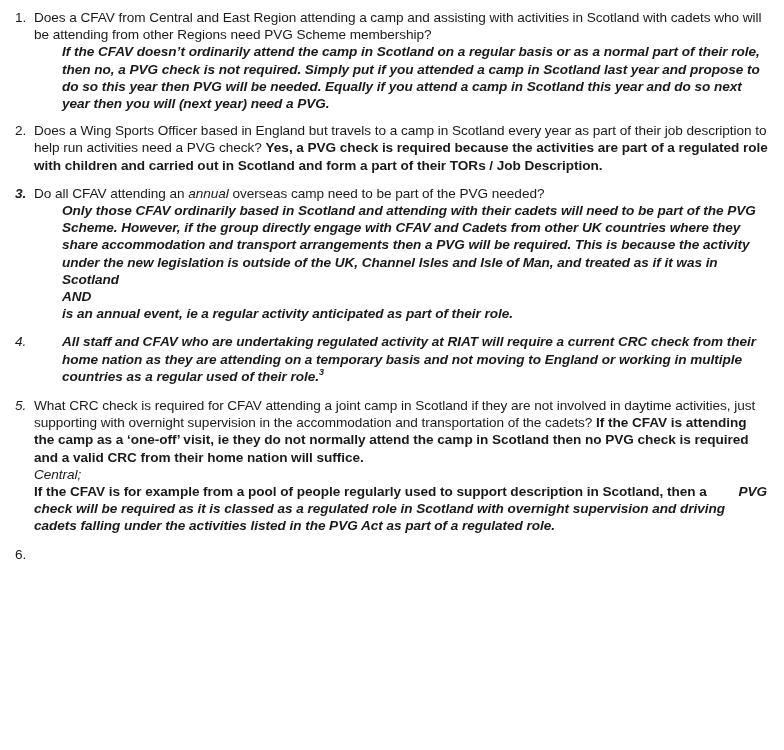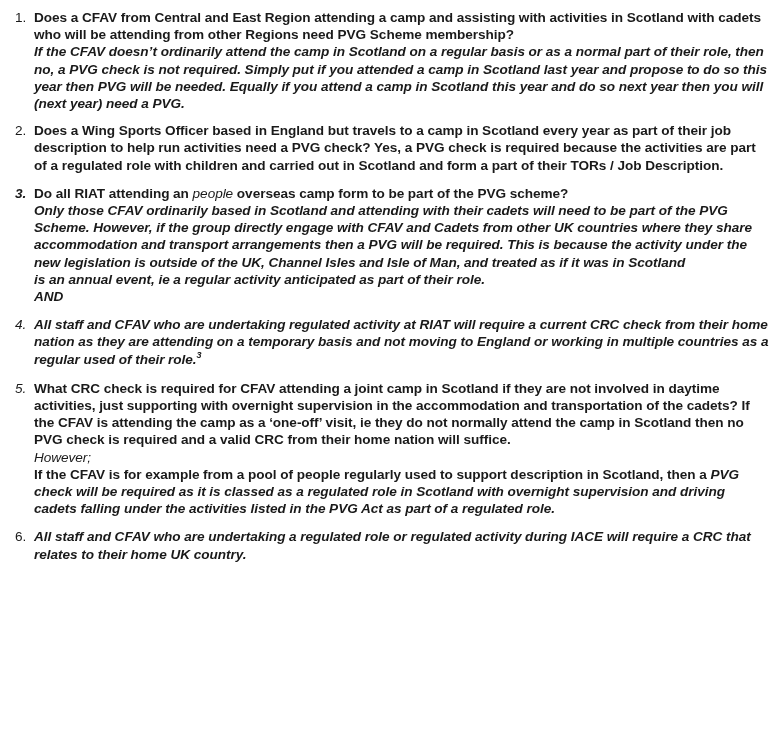--- a/index.html
+++ b/index.html
@@ -48,24 +48,24 @@
     font-size: 13.6px;
     line-height: 17.2px;
     letter-spacing: -0.05px;
   }
   .q {
     display: inline;
   }
   .blk {
     display: block;
   }
-  .r   { font-weight: bold; font-style: normal; text-align: right; }
+  .r   { font-weight: normal; font-style: normal; text-align: right; }
   .i   { font-weight: normal; font-style: italic; }
   .b   { font-weight: bold;   font-style: normal; }
-  .bi  { font-weight: bold;   font-style: italic; }
+  .bi  { font-weight: bold;   font-style: italic; margin-left: 28px; }
   sup.fn {
     font-size: 9px;
     vertical-align: super;
     line-height: 0;
     font-weight: bold;
     font-style: italic;
   }
   
   .qa-item.item-1 { margin-bottom: 10px; }
   .qa-item.item-2 { margin-bottom: 11px; }
@@ -91,44 +91,43 @@
     <li class="qa-item item-2">
       <span class="qa-num n-r">2.</span>
       <div class="qa-body">
         <span class="q r">Does a Wing Sports Officer based in England but travels to a camp in Scotland every year as part of their job description to help run activities need a PVG check? </span><span class="b">Yes, a PVG check is required because the activities are part of a regulated role with children and carried out in Scotland and form a part of their TORs / Job Description.</span>
       </div>
     </li>
 
     <li class="qa-item item-3">
       <span class="qa-num n-bi">3.</span>
       <div class="qa-body">
-        <span class="q r">Do all RIAT attending an </span><span class="i">people</span><span class="r"> overseas camp form to be part of the PVG scheme?</span>
+        <span class="q r">Do all CFAV attending an </span><span class="i">annual</span><span class="r"> overseas camp need to be part of the PVG needed?</span>
         <span class="blk bi">Only those CFAV ordinarily based in Scotland and attending with their cadets will need to be part of the PVG Scheme. However, if the group directly engage with CFAV and Cadets from other UK countries where they share accommodation and transport arrangements then a PVG will be required.  This is because the activity under the new legislation is outside of the UK, Channel Isles and Isle of Man, and treated as if it was in Scotland</span>
+        <span class="blk bi">AND</span>
         <span class="blk bi">is an annual event, ie a regular activity anticipated as part of their role.</span>
-        <span class="blk bi">AND</span>
       </div>
     </li>
 
     <li class="qa-item item-4">
       <span class="qa-num n-i">4.</span>
       <div class="qa-body">
         <span class="blk bi"><span>All staff and CFAV who are undertaking regulated activity at RIAT will require a current CRC check from their home nation as they are attending on a temporary basis and not moving to England or working in multiple countries as a regular used of their role.</span><sup class="fn">3</sup></span>
       </div>
     </li>
 
     <li class="qa-item item-5">
       <span class="qa-num n-i">5.</span>
       <div class="qa-body">
         <span class="q r">What CRC check is required for CFAV attending a joint camp in Scotland if they are not involved in daytime activities, just supporting with overnight supervision in the accommodation and transportation of the cadets?  </span><span class="b">If the CFAV is attending the camp as a ‘one-off’ visit, ie they do not normally attend the camp in Scotland then no PVG check is required and a valid CRC from their home nation will suffice.</span>
-        <span class="blk i">However;</span>
+        <span class="blk i">Central;</span>
         <span class="blk"><span class="b">If the CFAV is for example from a pool of people regularly used to support description in Scotland, then a </span><span class="bi">PVG check will be required as it is classed as a regulated role in Scotland with overnight supervision and driving cadets falling under the activities listed in the PVG Act as part of a regulated role.</span></span>
       </div>
     </li>
 
     <li class="qa-item item-6">
       <span class="qa-num n-r">6.</span>
       <div class="qa-body">
-        <span class="blk bi">All staff and CFAV who are undertaking a regulated role or regulated activity during IACE will require a CRC that relates to their home UK country.</span>
       </div>
     </li>
 
   </ol>
 </div>
 
 </body></html>

